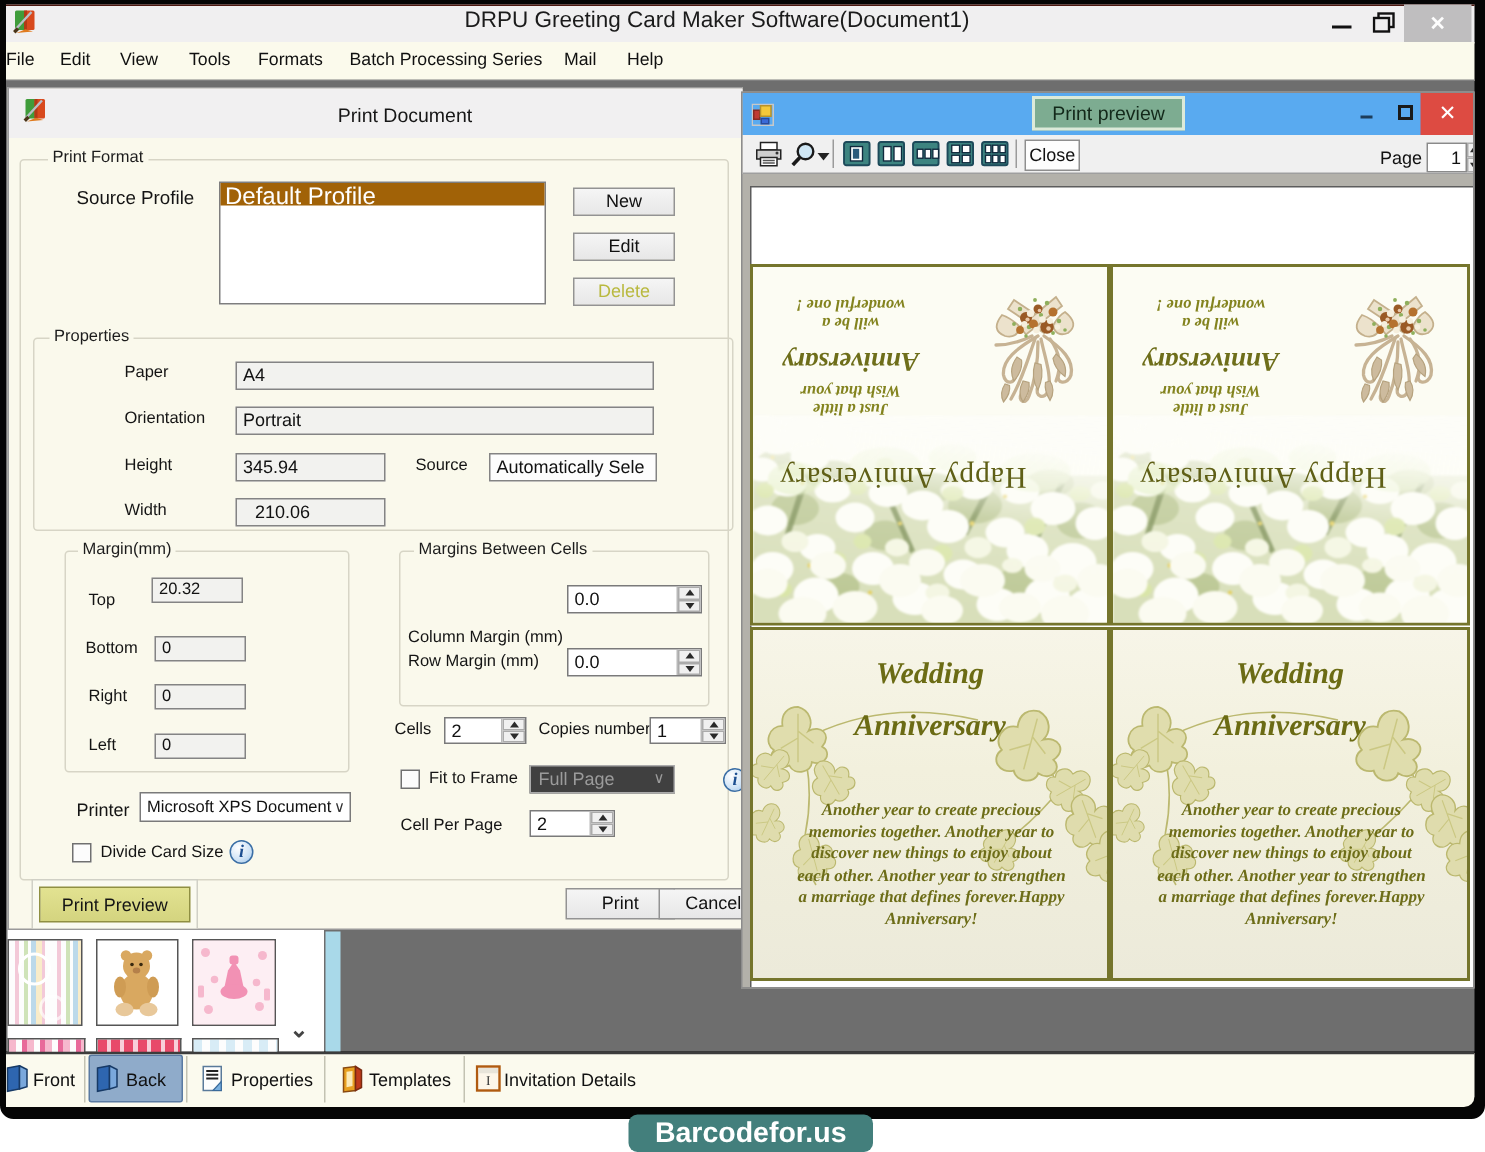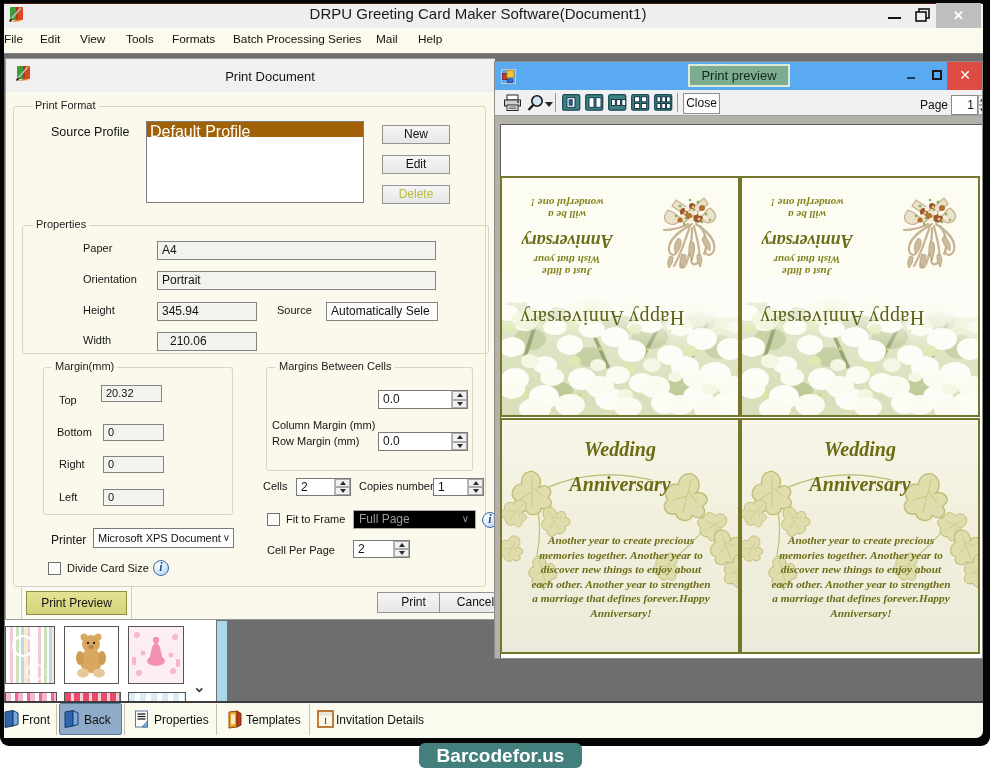--- a/index.html
+++ b/index.html
@@ -257,21 +257,21 @@
           <span class="tri u"></span>
         </span>
         <span class="sb dn">
           <span class="tri d"></span>
         </span>
       </span>
   </div>
 
   <div class="abs chk" style="left:261px;top:454px;"></div>
   <div class="abs lbl" style="left:280px;top:454px;">Fit to Frame</div>
-  <div class="abs" style="left:347px;top:451px;width:123px;height:19px;background:#000000;border:1px solid #ababab;box-sizing:border-box;font-size:12px;color:#9b9b9b;padding:1px 0 0 5px;">Full Page<span style="position:absolute;right:6px;top:2px;color:#9b9b9b;font-size:10px;">∨</span></div>
+  <div class="abs" style="left:347px;top:451px;width:97px;height:19px;background:#404040;border:1px solid #ababab;box-sizing:border-box;font-size:12px;color:#9b9b9b;padding:1px 0 0 5px;">Full Page<span style="position:absolute;right:6px;top:2px;color:#9b9b9b;font-size:10px;">∨</span></div>
   <div class="abs info" style="left:476px;top:453px;">i</div>
 
   <div class="abs lbl" style="left:45px;top:474px;font-size:12px;">Printer</div>
   <div class="abs" style="left:87px;top:469px;width:141px;height:20px;background:#fff;border:1px solid #7a7a7a;box-sizing:border-box;font-size:11px;color:#111;padding:3px 0 0 4px;white-space:nowrap;overflow:hidden;">Microsoft XPS Document<span style="position:absolute;right:3px;top:3px;color:#333;font-size:10px;">∨</span></div>
   <div class="abs lbl" style="left:261px;top:485px;">Cell Per Page</div>
   <div class="abs spin" style="left:347px;top:481px;width:57px;height:18px;">
     <span class="spinval">2</span>
     <span class="spinbtns">
         <span class="sb up">
           <span class="tri u"></span>

